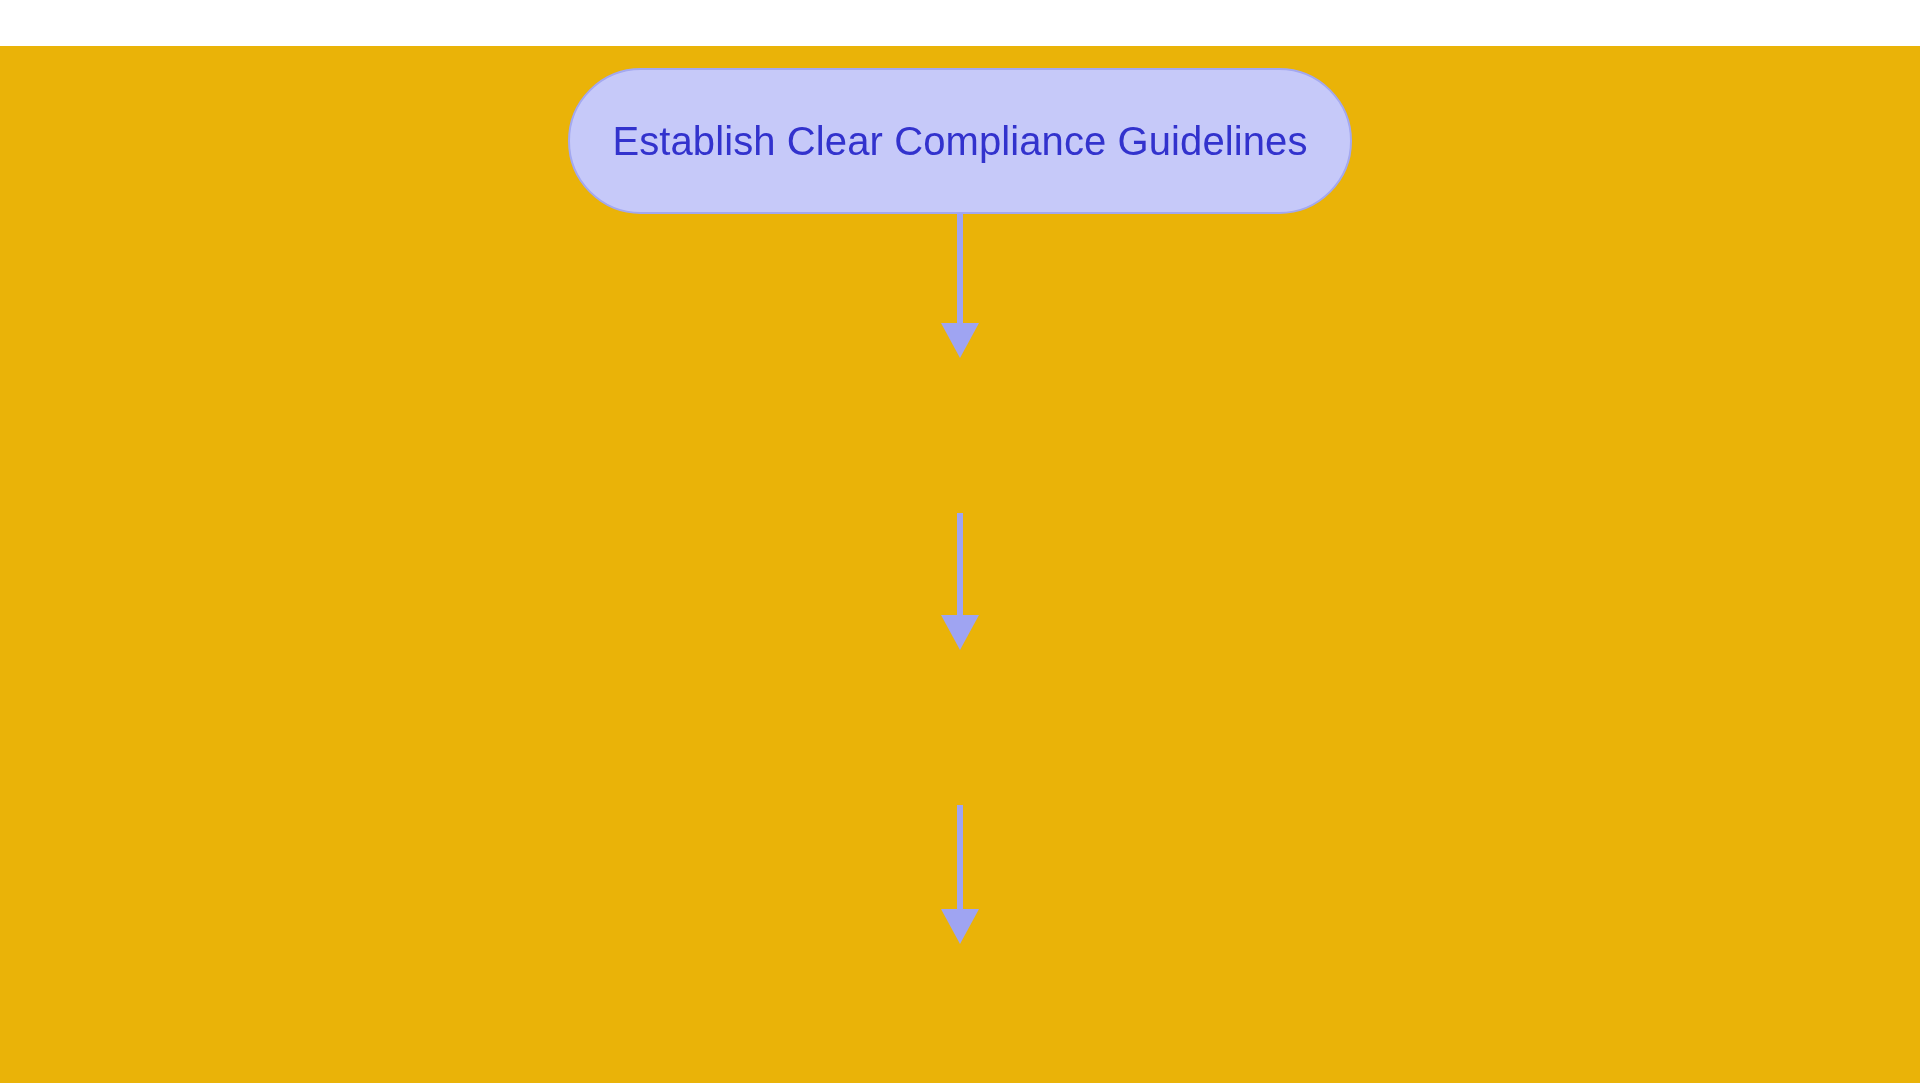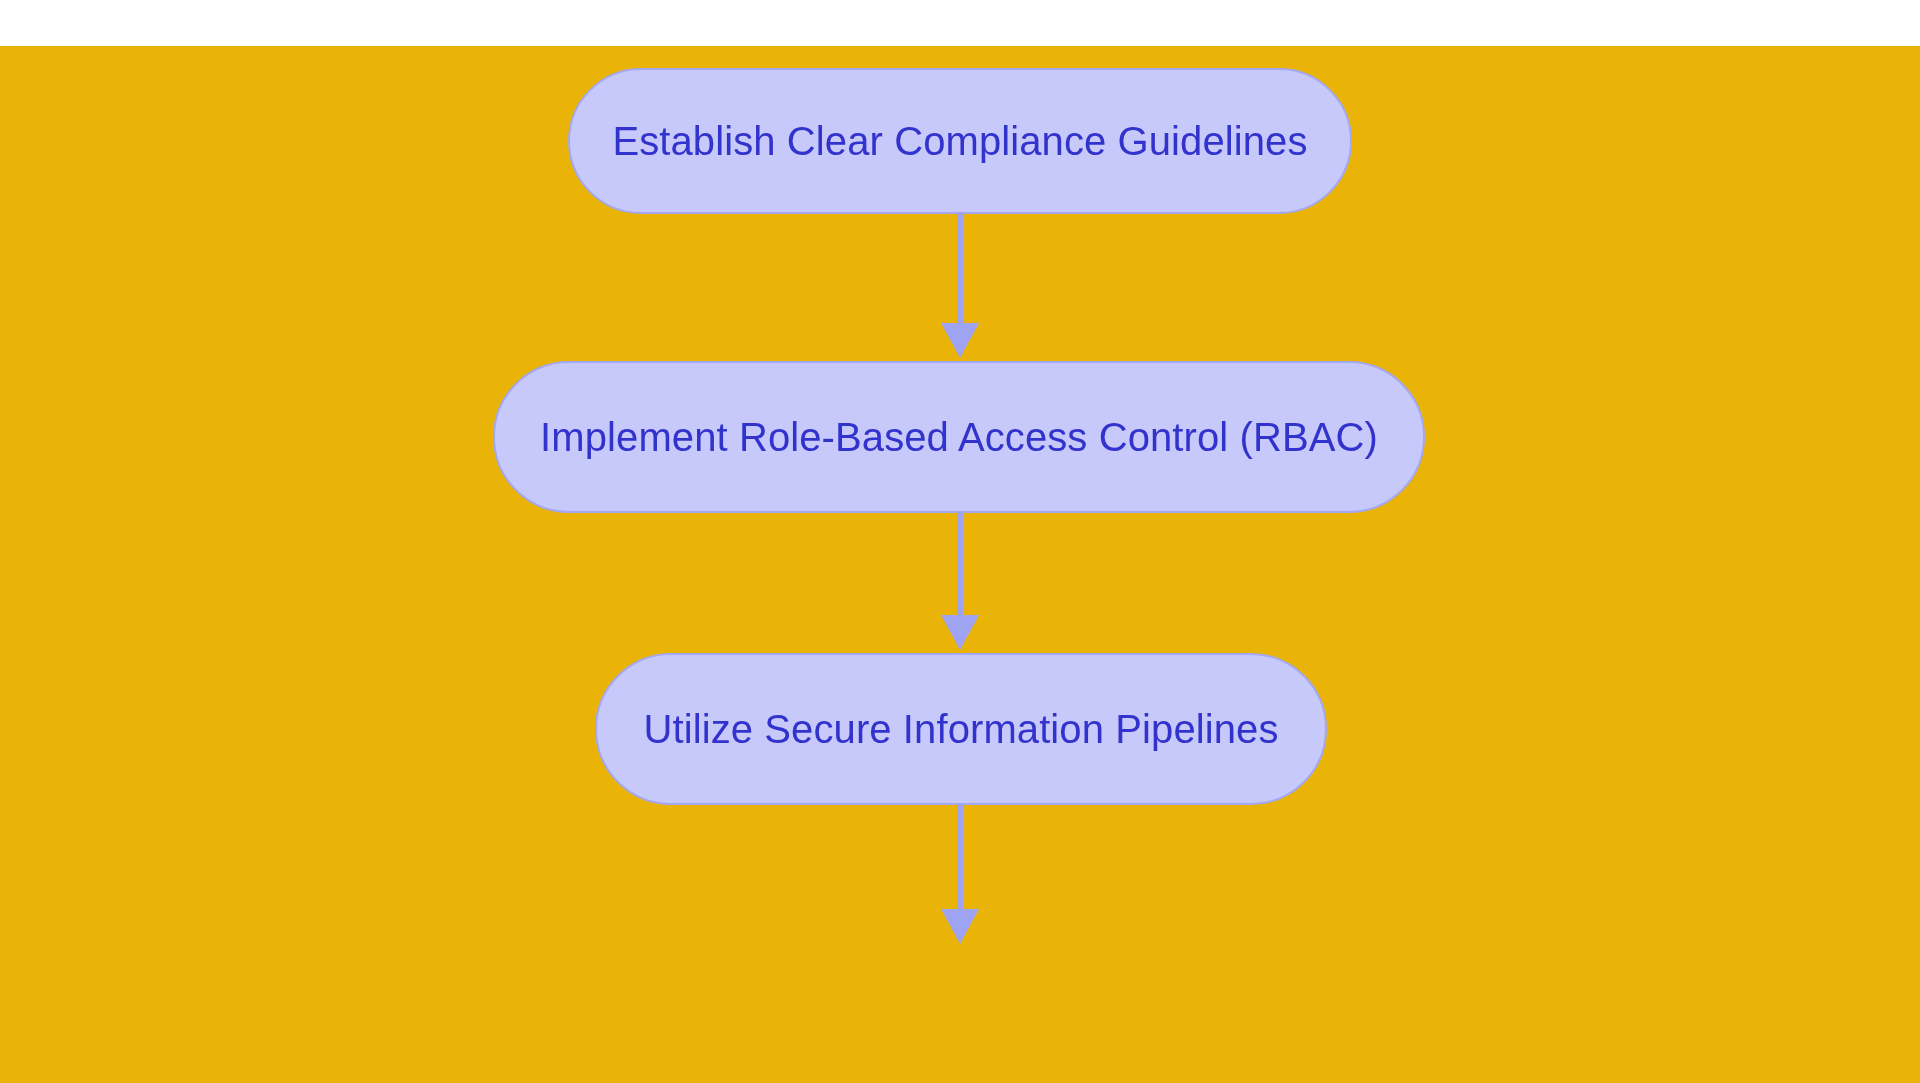--- a/index.html
+++ b/index.html
@@ -95,22 +95,16 @@
     <g>
       <line x1="960" y1="759" x2="960" y2="863" stroke="#9fa4f2" stroke-width="6"></line>
       <polygon points="941,863 979,863 960,898" fill="#9fa4f2"></polygon>
     </g>
   </svg>
 
   <div class="flow-node" id="node-0">
     <span class="flow-node-label">Establish Clear Compliance Guidelines</span>
   </div>
 
-  <div class="flow-node" id="node-1">
-    <span class="flow-node-label">Implement Role-Based Access Control (RBAC)</span>
-  </div>
 
-  <div class="flow-node" id="node-2">
-    <span class="flow-node-label">Utilize Secure Information Pipelines</span>
-  </div>
 
 
 </div>
 
 </body></html>

